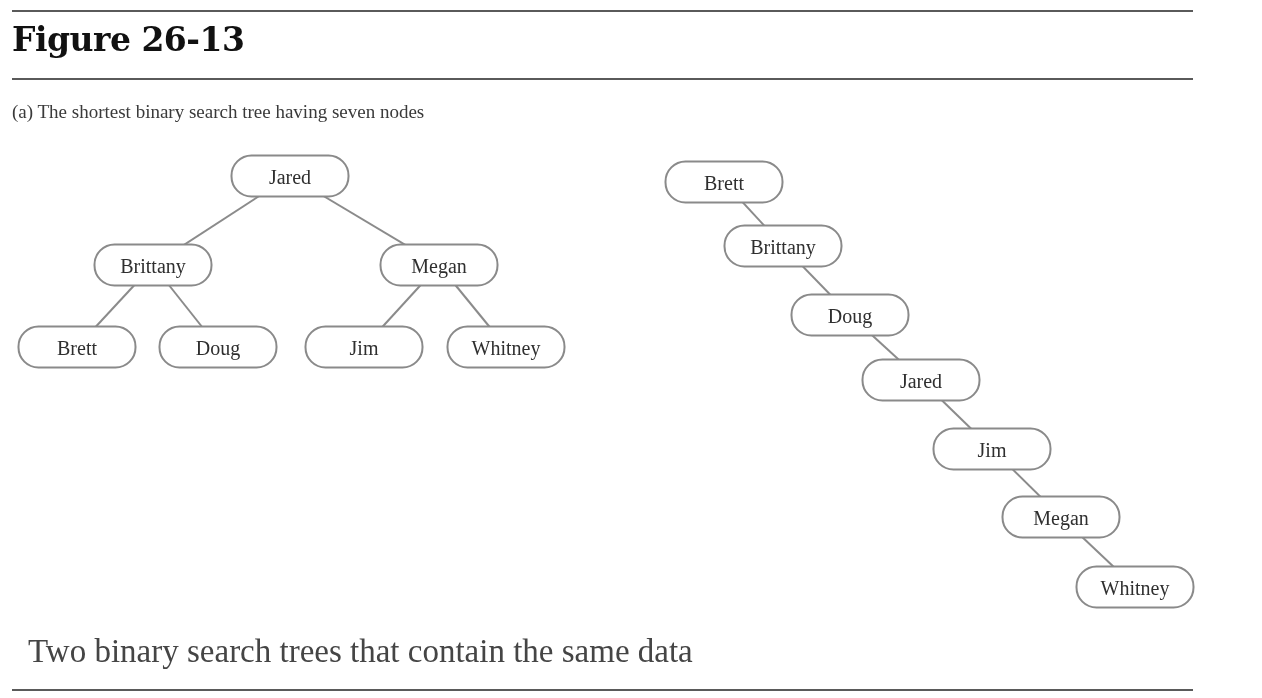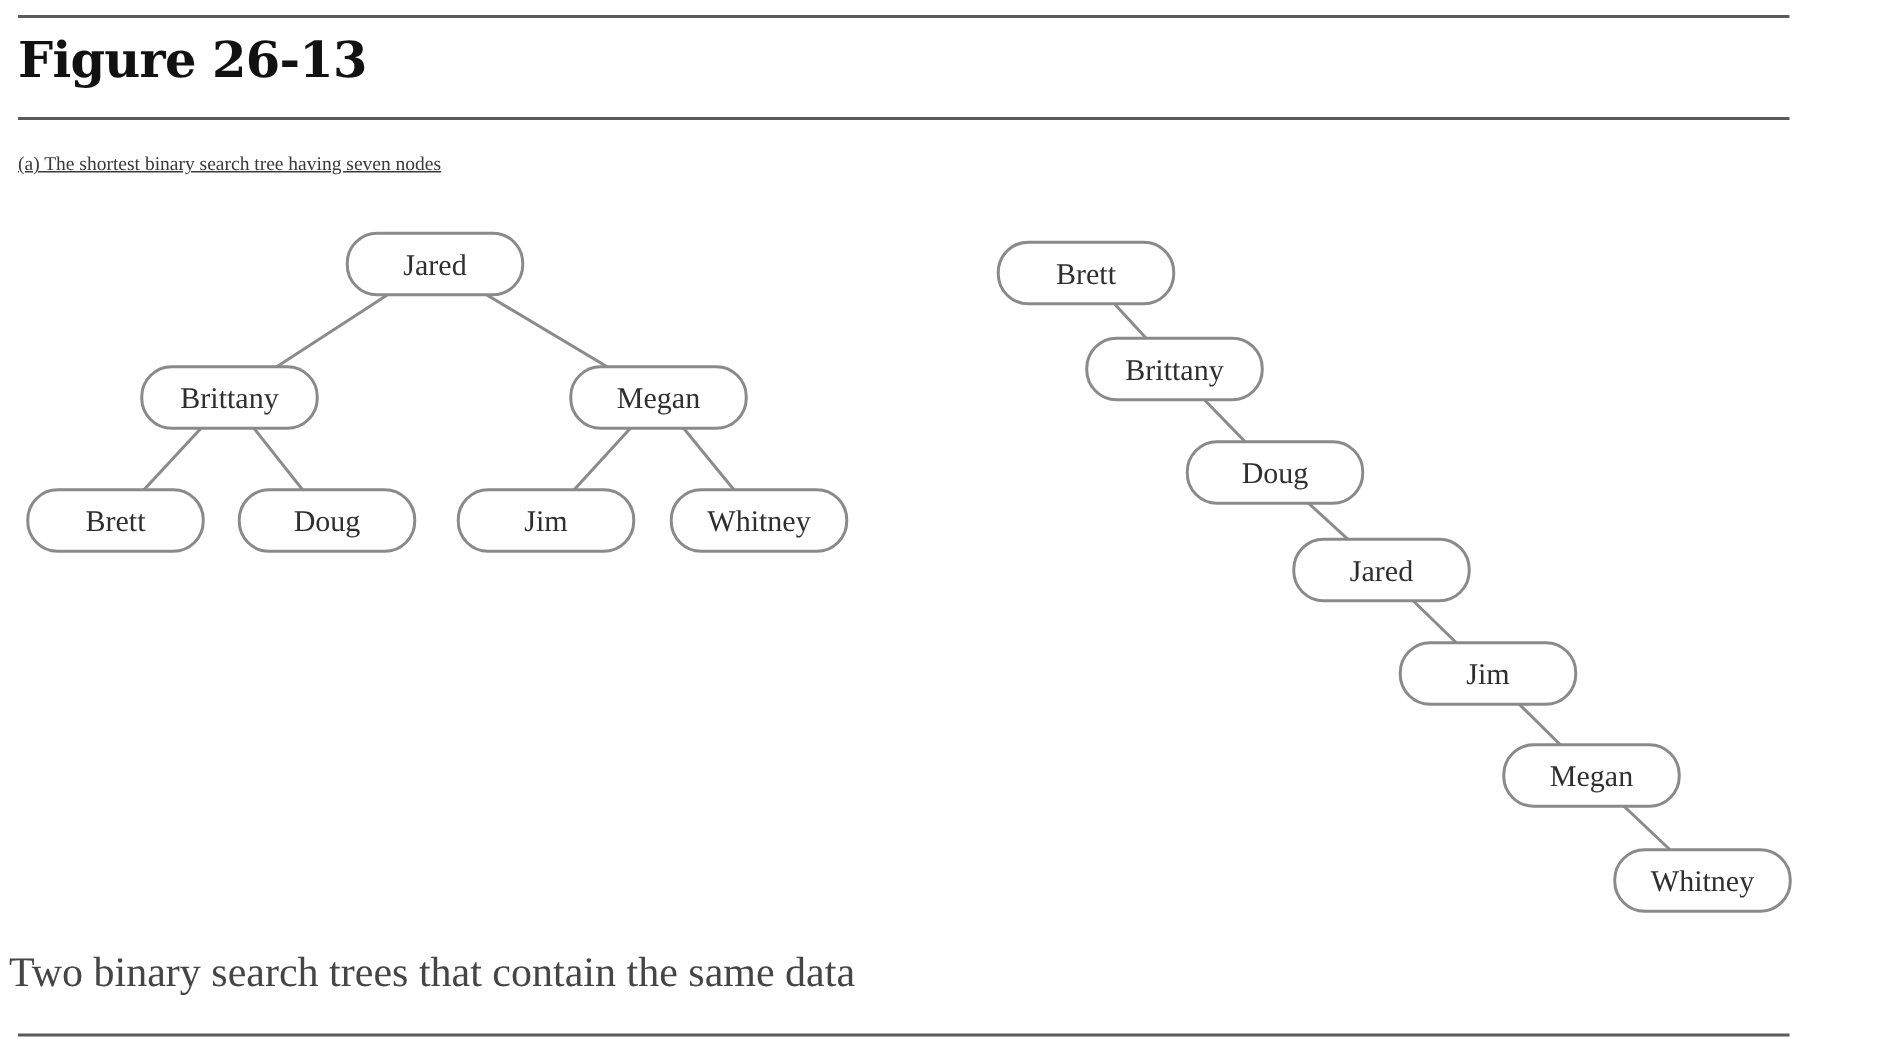--- a/index.html
+++ b/index.html
@@ -33,40 +33,39 @@
     font-family: "DejaVu Serif", "Liberation Serif", serif;
     font-weight: 700;
     font-size: 33px;
     line-height: 1.25;
     color: #111111;
     letter-spacing: -0.5px;
   }
   .sub-caption {
     position: absolute;
     top: 101px;
-    font-size: 13px;
+    font-size: 19px;
     color: #3a3a3a;
-    text-decoration: underline;
   }
   .sub-a { left: 12px; }
   .sub-b { left: 589px; }
   #tree-svg {
     position: absolute;
     left: 0;
     top: 0;
   }
   #tree-svg text {
     font-family: "Liberation Serif", serif;
     font-size: 20px;
   }
   .caption {
     position: absolute;
-    left: 6px;
+    left: 28px;
     top: 633px;
-    font-size: 28px;
+    font-size: 33px;
     color: #454545;
   }
 </style>
 </head>
 <body>
 
 <div class="page">
   <div class="rule rule-top"></div>
   <h1 class="title">Figure 26-13</h1>
   <div class="rule rule-mid"></div>

